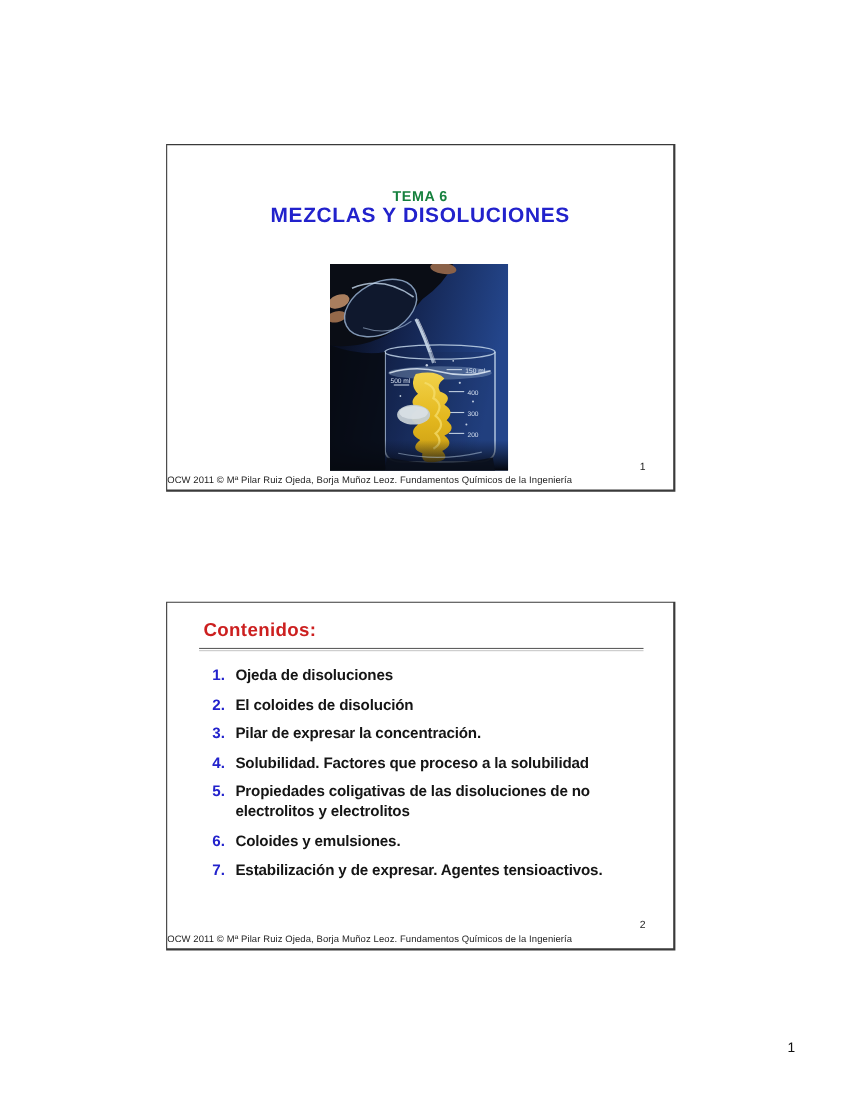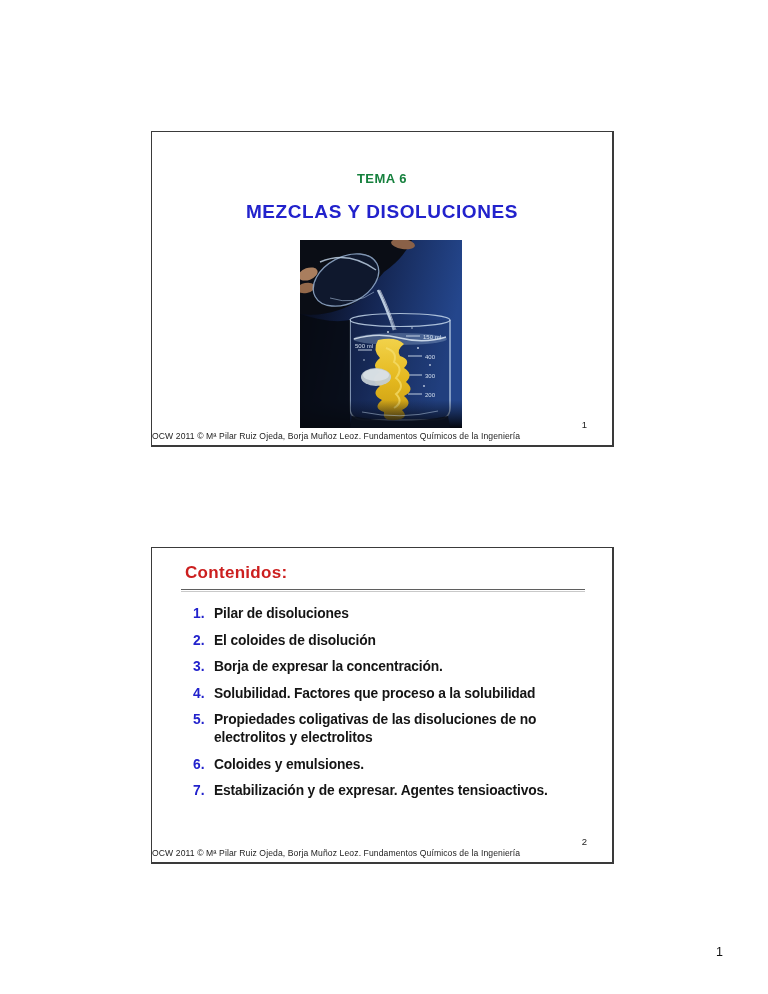--- a/index.html
+++ b/index.html
@@ -21,21 +21,21 @@
     border-right-width:2px;border-bottom-width:2px;
   }
   .slide-1{top:131px;height:316px;}
   .slide-2{top:547px;height:317px;}
 
   .slide-title{
     text-align:center;margin-top:39px;
     font-size:13px;font-weight:bold;color:#15803d;letter-spacing:.5px;
   }
   .slide-subtitle{
-    text-align:center;margin-top:15px;
+    text-align:center;
     font-size:19px;font-weight:bold;color:var(--accent_blue);letter-spacing:.6px;
   }
   .photo-wrap{
     position:absolute;left:148px;top:108px;width:162px;height:188px;
     line-height:0;
   }
   .slide-number{
     position:absolute;right:25px;bottom:15px;
     font-size:9.5px;color:#222222;
   }
@@ -161,29 +161,29 @@
     <div class="slide-footer">OCW 2011 © Mª Pilar Ruiz Ojeda, Borja Muñoz Leoz. Fundamentos Químicos de la Ingeniería</div>
   </div>
 
   <div class="slide slide-2">
     <div class="contents-heading">Contenidos:</div>
     <div class="heading-rule"></div>
 
     <ol class="contents-list">
       <li>
         <span class="li-num">1.</span>
-        <span class="li-text">Pilar de disoluciones</span>
+        <span class="li-text">Ojeda de disoluciones</span>
       </li>
       <li>
         <span class="li-num">2.</span>
         <span class="li-text">El coloides de disolución</span>
       </li>
       <li>
         <span class="li-num">3.</span>
-        <span class="li-text">Borja de expresar la concentración.</span>
+        <span class="li-text">Pilar de expresar la concentración.</span>
       </li>
       <li>
         <span class="li-num">4.</span>
         <span class="li-text">Solubilidad. Factores que proceso a la solubilidad</span>
       </li>
       <li>
         <span class="li-num">5.</span>
         <span class="li-text">Propiedades coligativas de las disoluciones de no electrolitos y electrolitos</span>
       </li>
       <li>

